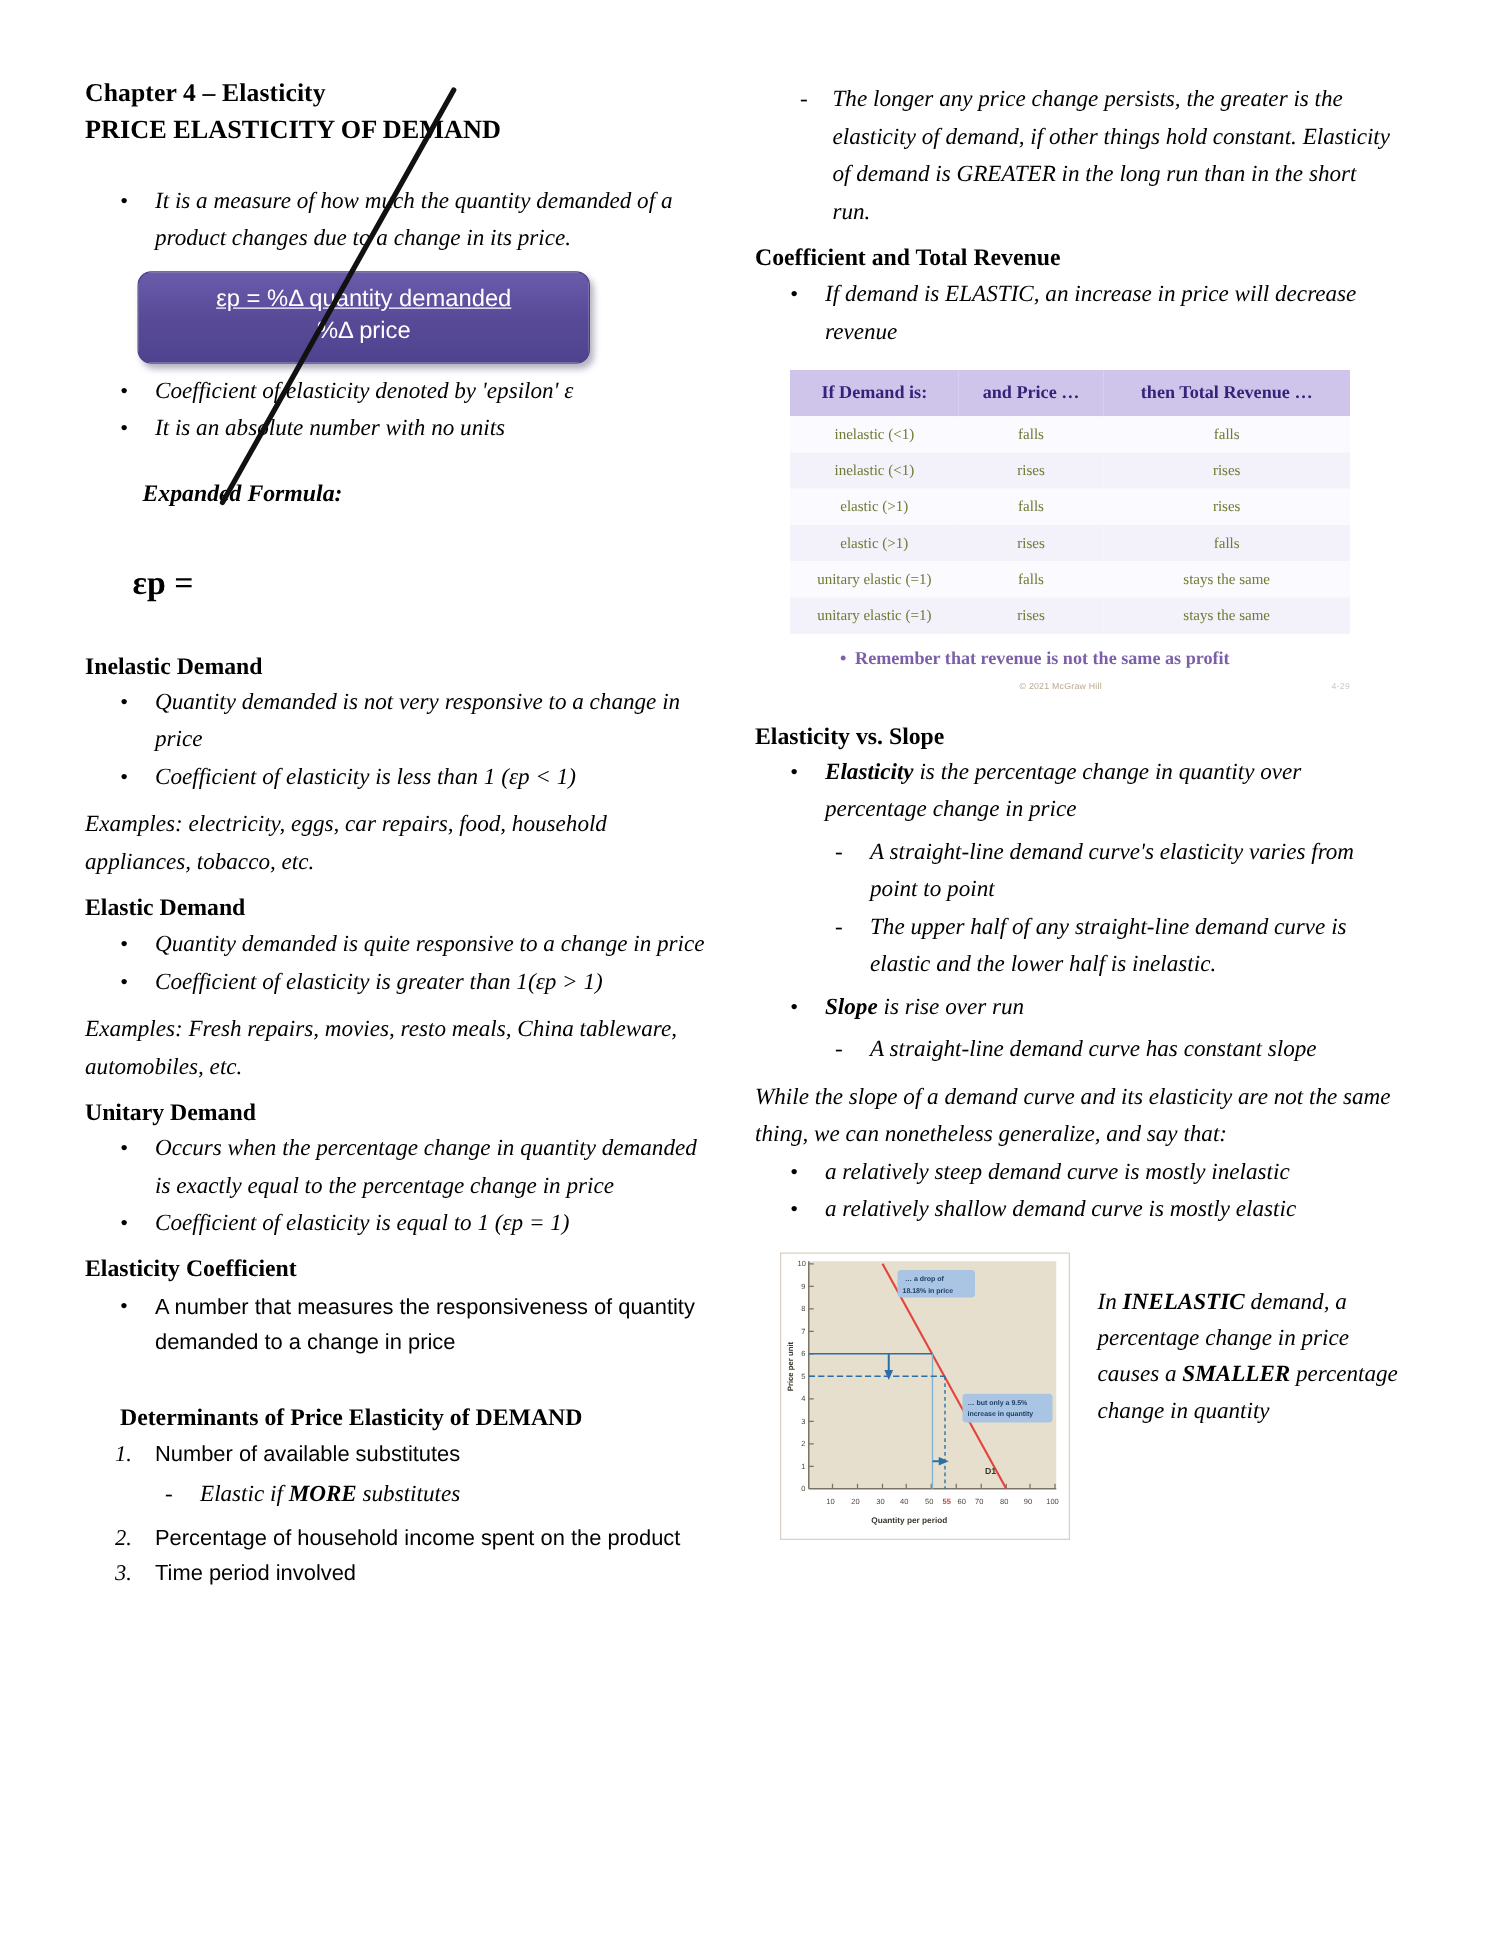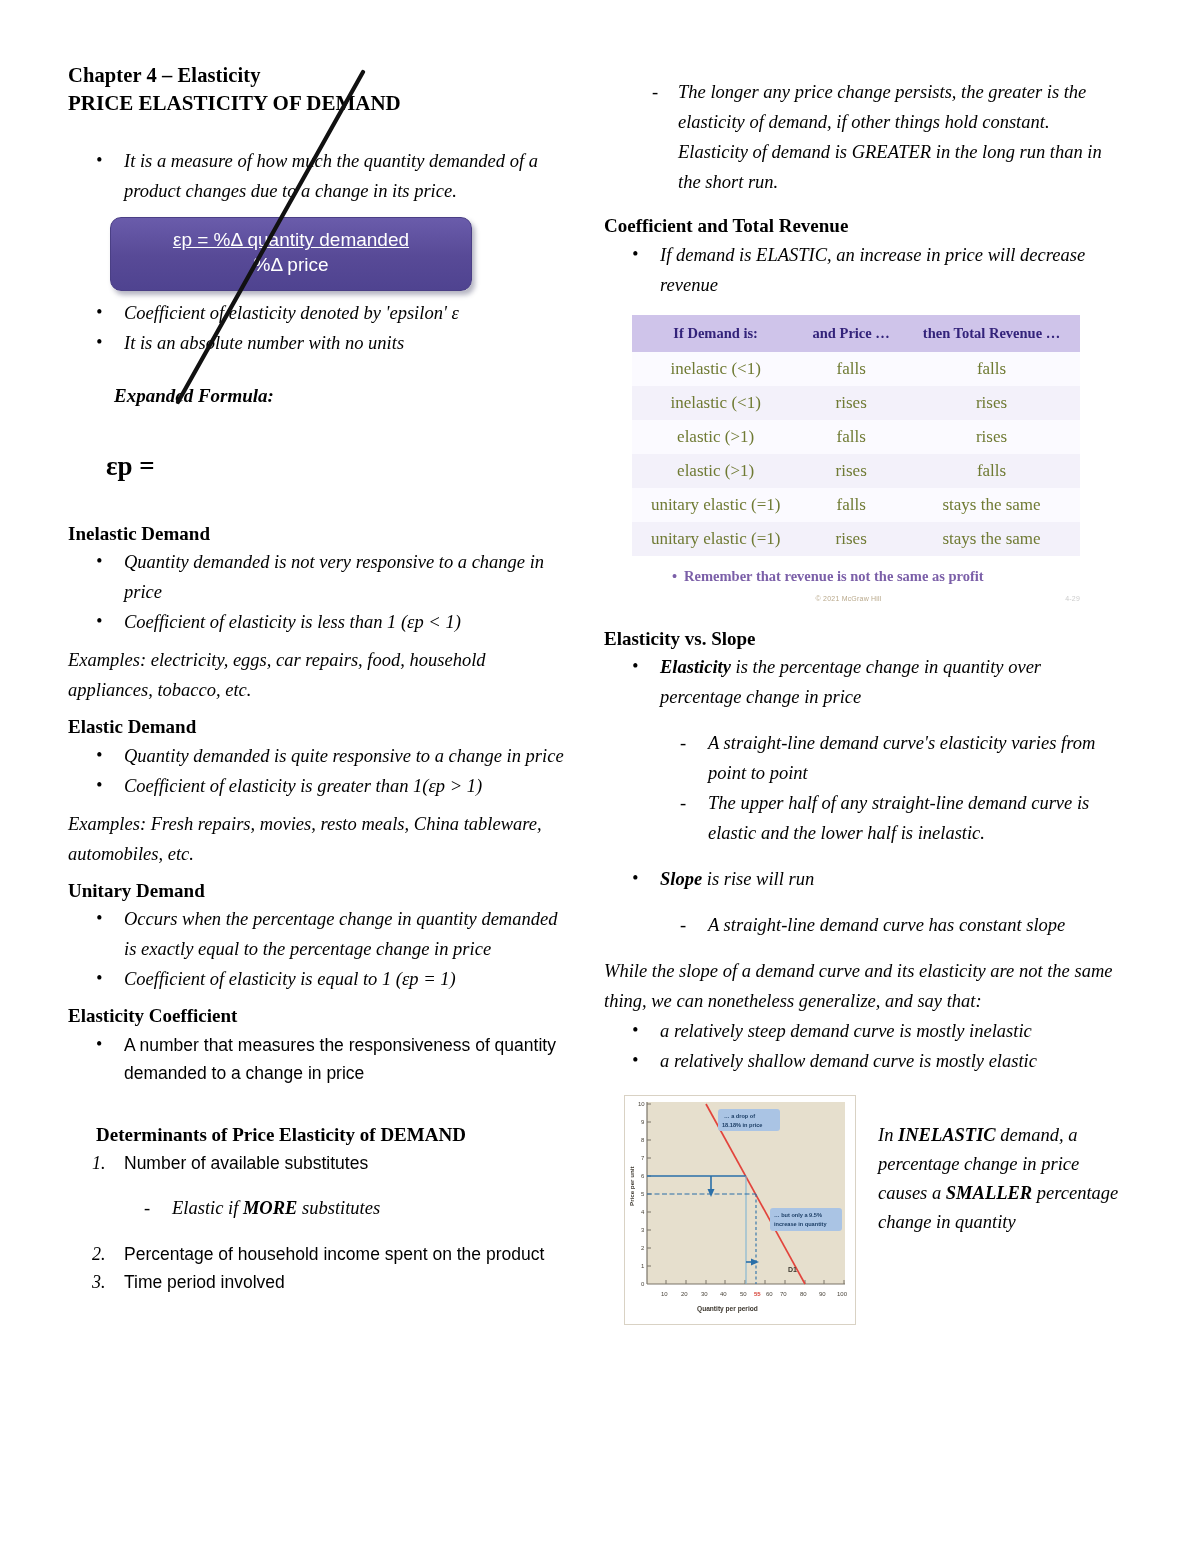--- a/index.html
+++ b/index.html
@@ -55,21 +55,21 @@
     padding-left:56px;
     margin:0 0 0 0;
   }
   ul.bul > li::before {
     content:"\2022";
     position:absolute;
     left:28px; top:-1px;
     font-size:18px;
     font-family:"Liberation Serif", serif;
   }
-  ul.dash { list-style:none; margin:16px; padding:0; }
+  ul.dash { list-style:none; margin:4px; padding:0; }
   ul.dash > li { position:relative; padding-left:58px; }
   ul.dash > li::before {
     content:"-";
     position:absolute; left:32px; top:0;
     font-family:"Liberation Serif", serif;
     font-style:normal;
   }
   ul.dash.deep > li { padding-left:88px; }
   ul.dash.deep > li::before { left:60px; }
 
@@ -132,21 +132,21 @@
     background:#cfc4ea;
     color:#33237a;
     font-weight:bold;
     font-size:14.5px;
     padding:10px 4px;
     text-align:center;
     border:none;
   }
   table.tr-table td {
     color:#6f7a33;
-    font-size:17px;
+    font-size:12px;
     text-align:center;
     padding:7px 4px;
     border:none;
   }
   table.tr-table tbody tr:nth-child(odd) { background:#fbfaff; }
   table.tr-table tbody tr:nth-child(even) { background:#f3f1fa; }
   .tbl-note {
     margin:12px 0 0 40px;
     color:#7b5fa8;
     font-family:"Liberation Serif", serif;
@@ -323,21 +323,21 @@
 
       <div class="sec-head">Elasticity vs. Slope</div>
       <ul class="bul it">
         <li><b>Elasticity</b><span> is the percentage change in quantity over percentage change in price</span></li>
       </ul>
       <ul class="dash deep it">
         <li>A straight-line demand curve's elasticity varies from point to point</li>
         <li>The upper half of any straight-line demand curve is elastic and the lower half is inelastic.</li>
       </ul>
       <ul class="bul it">
-        <li><b>Slope</b><span> is rise will run</span></li>
+        <li><b>Slope</b><span> is rise over run</span></li>
       </ul>
       <ul class="dash deep it">
         <li>A straight-line demand curve has constant slope</li>
       </ul>
 
       <div class="it para">While the slope of a demand curve and its elasticity are not the same thing, we can nonetheless generalize, and say that:</div>
       <ul class="bul it">
         <li>a relatively steep demand curve is mostly inelastic</li>
         <li>a relatively shallow demand curve is mostly elastic</li>
       </ul>

